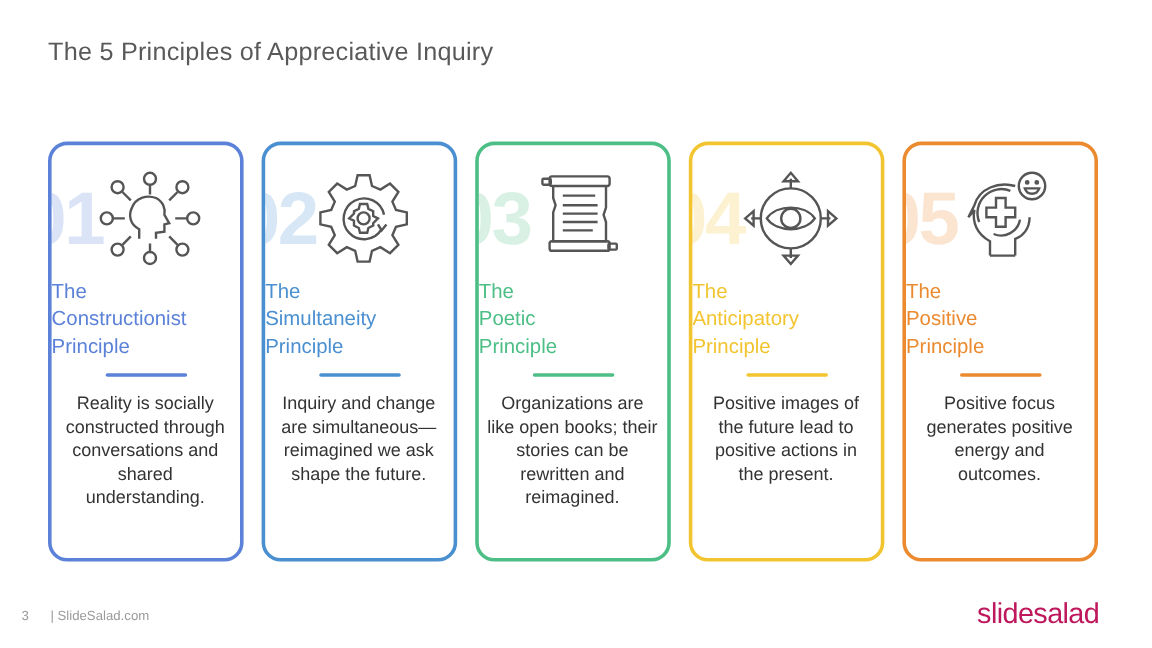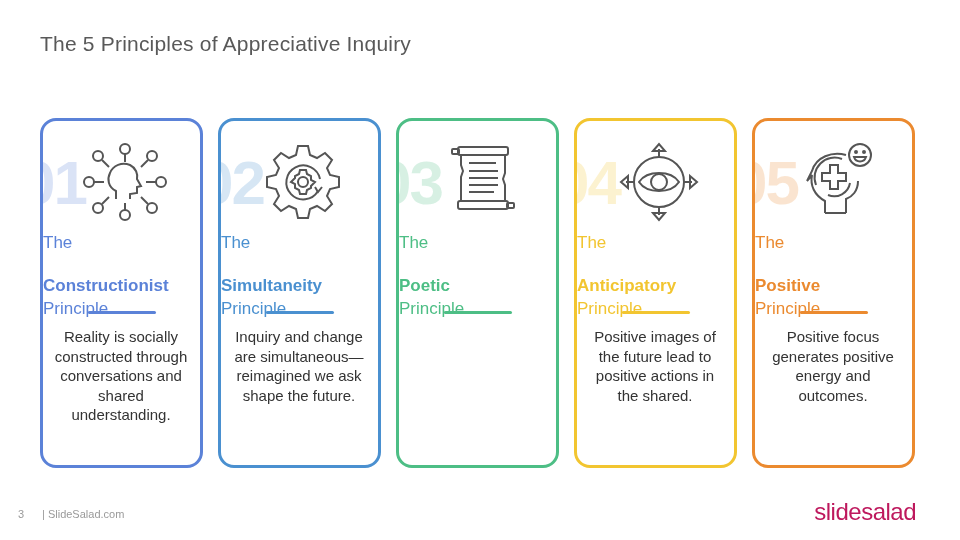--- a/index.html
+++ b/index.html
@@ -2,21 +2,21 @@
 <html><head>
 <meta charset="utf-8">
 <style>
   html,body{margin:0;padding:0;}
   body{width:960px;height:540px;background:#ffffff;position:relative;overflow:hidden;font-family:"Liberation Sans","DejaVu Sans",sans-serif;}
   .title{position:absolute;left:40px;top:32px;font-size:21px;color:#595959;letter-spacing:0.2px;}
   .card{position:absolute;top:118px;width:163px;height:350px;border:3px solid;border-radius:16px;box-sizing:border-box;background:#fff;overflow:hidden;}
   .num{position:absolute;left:-22px;top:26px;font-size:62px;font-weight:bold;opacity:0.22;letter-spacing:-2px;}
   .icon{position:absolute;left:37px;top:20px;width:90px;height:82px;}
   .heading{position:absolute;left:0;right:0;top:110px;text-align:left;font-size:17px;line-height:23px;}
-  .heading b{display:block;font-weight:bold;margin-top:20px;}
+  .heading b{display:block;font-weight:normal;}
   .bar{position:absolute;left:50%;margin-left:-34px;top:190px;width:68px;height:3px;border-radius:2px;}
   .desc{position:absolute;left:7px;right:8px;top:206px;text-align:center;font-size:15px;line-height:19.5px;color:#333;}
   .footer-num{position:absolute;left:18px;top:508px;font-size:11px;color:#9a9a9a;}
   .footer-site{position:absolute;left:42px;top:508px;font-size:11px;color:#9a9a9a;}
   .brand{position:absolute;right:44px;top:498px;font-size:24px;color:#be185d;letter-spacing:-0.5px;}
 </style>
 </head>
 <body>
 
 <div class="title">The 5 Principles of Appreciative Inquiry</div>
@@ -82,40 +82,41 @@
     <line x1="33" y1="37" x2="62" y2="37"></line>
     <line x1="33" y1="44" x2="62" y2="44"></line>
     <line x1="33" y1="51" x2="58" y2="51"></line>
   </svg>
   <div class="heading" style="color:#4DBE85;">
     <span>The</span>
     <b>Poetic</b>
     <span>Principle</span>
   </div>
   <div class="bar" style="background:#4DBE85;"></div>
+  <div class="desc">Organizations are like open books; their stories can be rewritten and reimagined.</div>
 </div>
 
 <div class="card" style="left:574px;border-color:#F2C530;">
   <div class="num" style="color:#F2C530;">04</div>
   <svg class="icon" viewBox="0 0 90 82" fill="none" stroke="#555" stroke-width="2">
     <circle cx="45" cy="41" r="25"></circle>
     <path d="M25 41 C33 29 57 29 65 41 C57 53 33 53 25 41 Z"></path>
     <circle cx="45" cy="41" r="8"></circle>
     <path d="M45 16 L45 8 M39 10 L45 3 L51 10 Z"></path>
     <path d="M45 66 L45 74 M39 72 L45 79 L51 72 Z"></path>
     <path d="M20 41 L12 41 M14 35 L7 41 L14 47 Z"></path>
     <path d="M70 41 L78 41 M76 35 L83 41 L76 47 Z"></path>
   </svg>
   <div class="heading" style="color:#F2C530;">
     <span>The</span>
     <b>Anticipatory</b>
     <span>Principle</span>
   </div>
   <div class="bar" style="background:#F2C530;"></div>
-  <div class="desc">Positive images of the future lead to positive actions in the shared.</div>
+  <div class="desc">Positive images of the future lead to positive actions in the present.</div>
 </div>
 
 <div class="card" style="left:752px;border-color:#EB8A2F;">
   <div class="num" style="color:#EB8A2F;">05</div>
   <svg class="icon" viewBox="0 0 90 82" fill="none" stroke="#555" stroke-width="2">
     <path d="M33 72 L33 60 C22 54 18 44 20 34 L15 40 L20 30 C24 16 40 10 54 14"></path>
     <path d="M66 40 C66 50 60 56 54 58 L54 72"></path>
     <path d="M33 72 L54 72"></path>
     <circle cx="68" cy="14" r="11"></circle>
     <path d="M62 16 C64 22 72 22 74 16 Z"></path>

